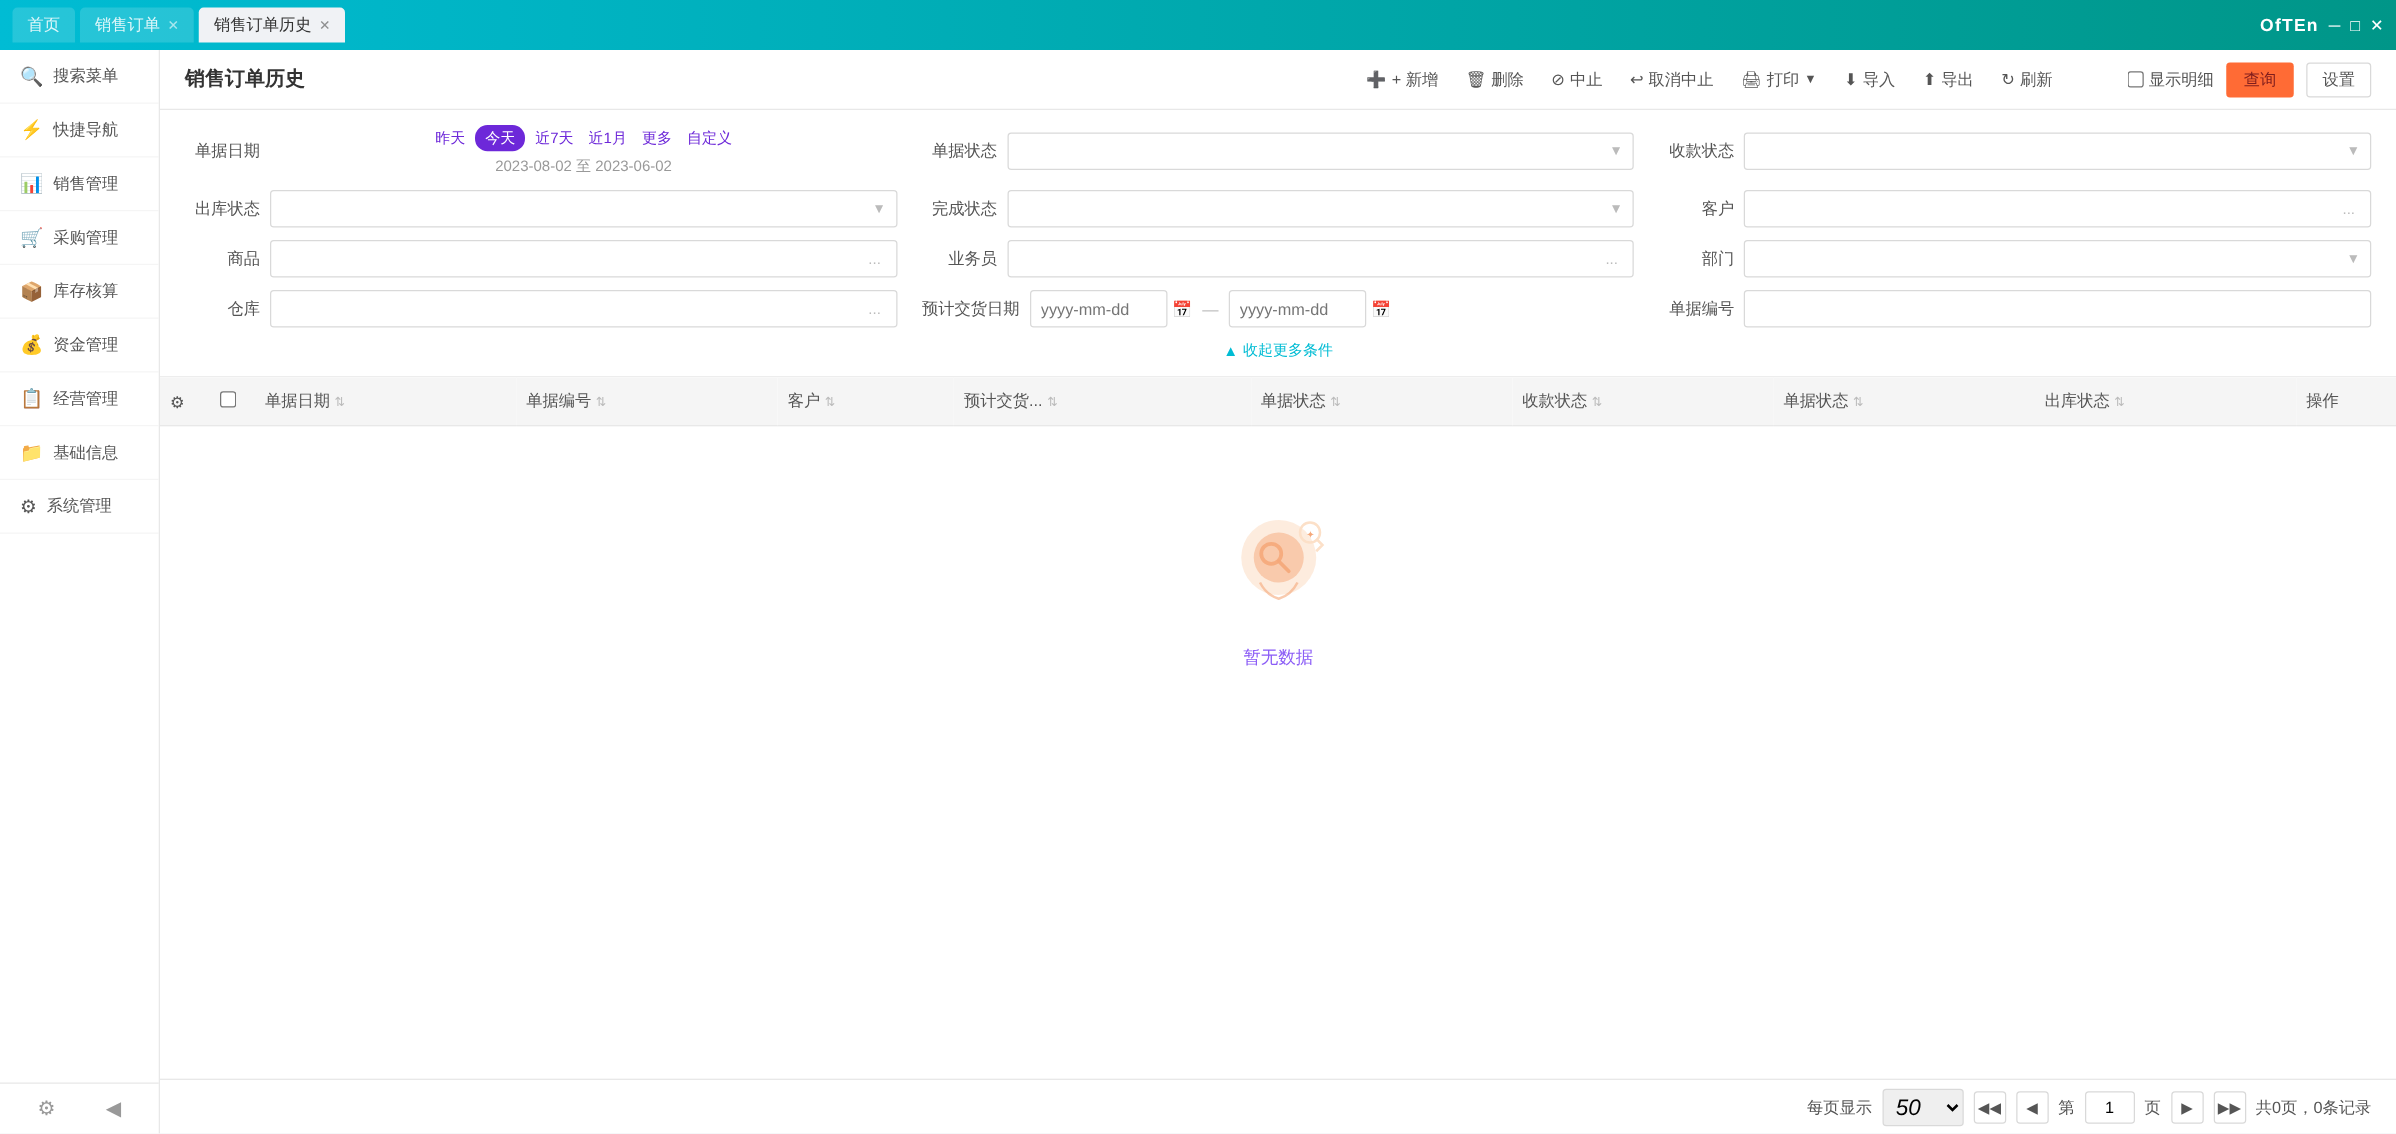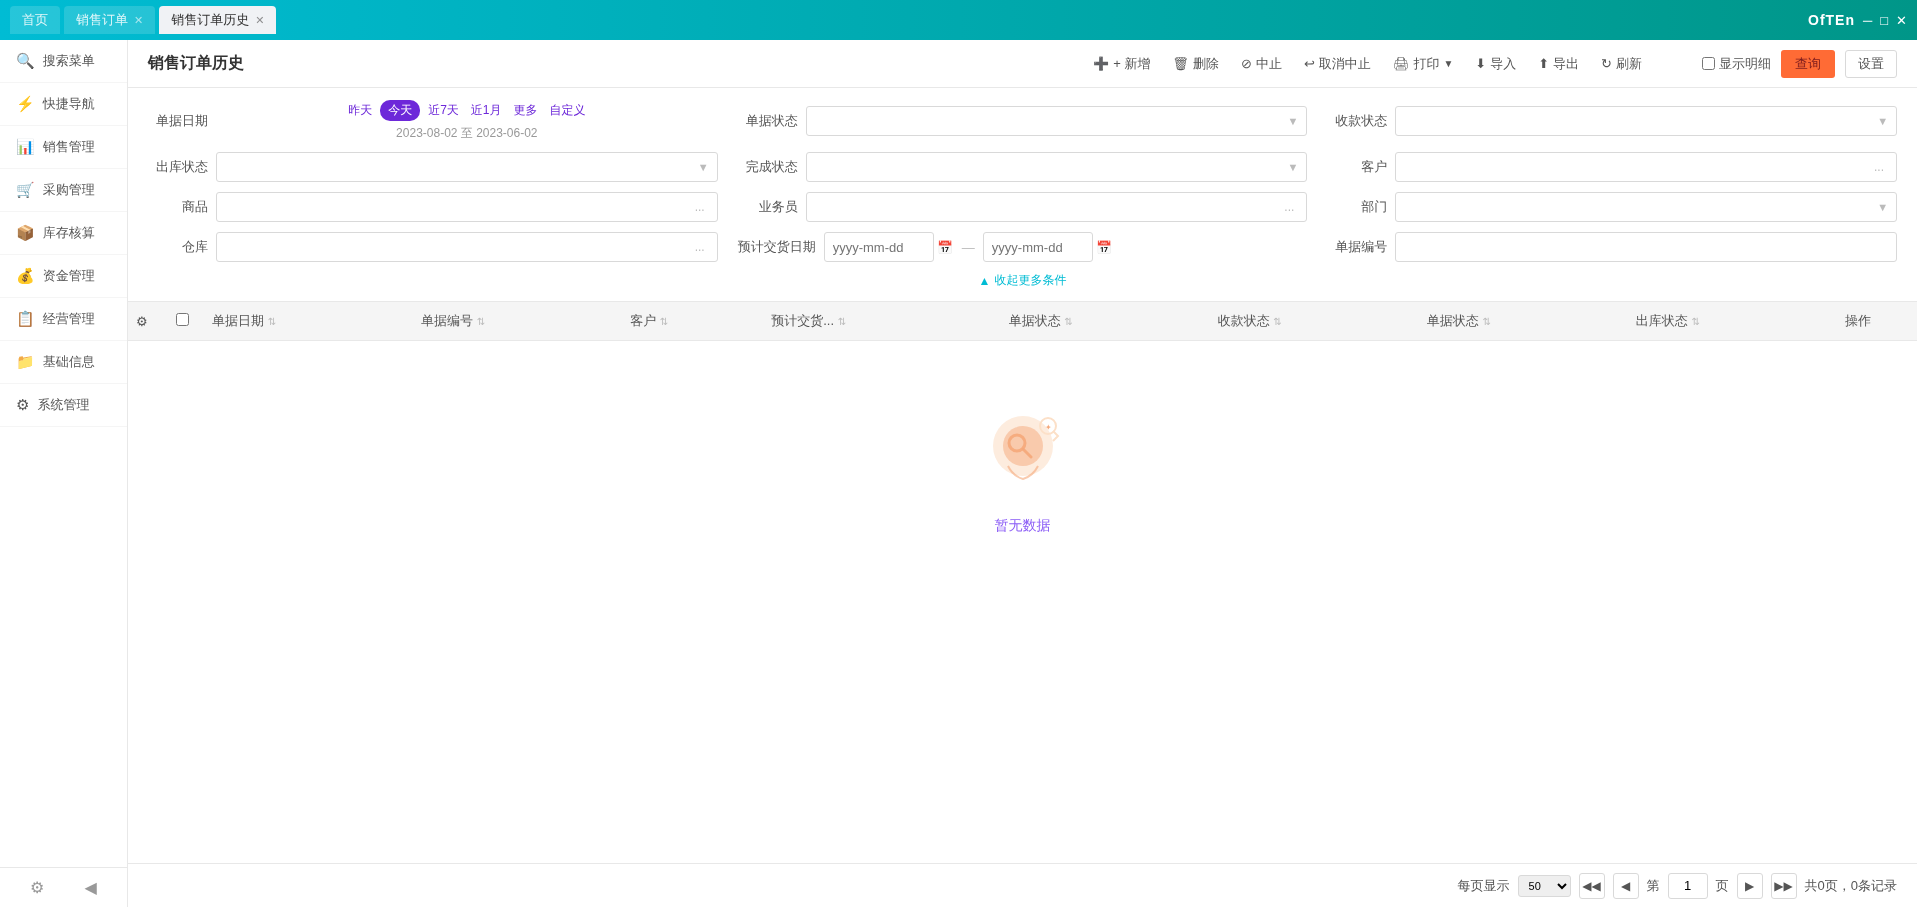--- a/index.html
+++ b/index.html
@@ -342,22 +342,23 @@
       padding: 0 20px;
       gap: 8px;
       flex-shrink: 0;
       font-size: 13px;
       color: #555;
     }
     .page-size-select {
       border: 1px solid #d9d9d9;
       border-radius: 3px;
       padding: 3px 6px;
-      font-size: 11px;
+      font-size: 18px;
       outline: none;
+      font-style: italic;
     }
     .page-btn {
       width: 26px;
       height: 26px;
       border: 1px solid #d9d9d9;
       border-radius: 3px;
       background: white;
       cursor: pointer;
       display: flex;
       align-items: center;

